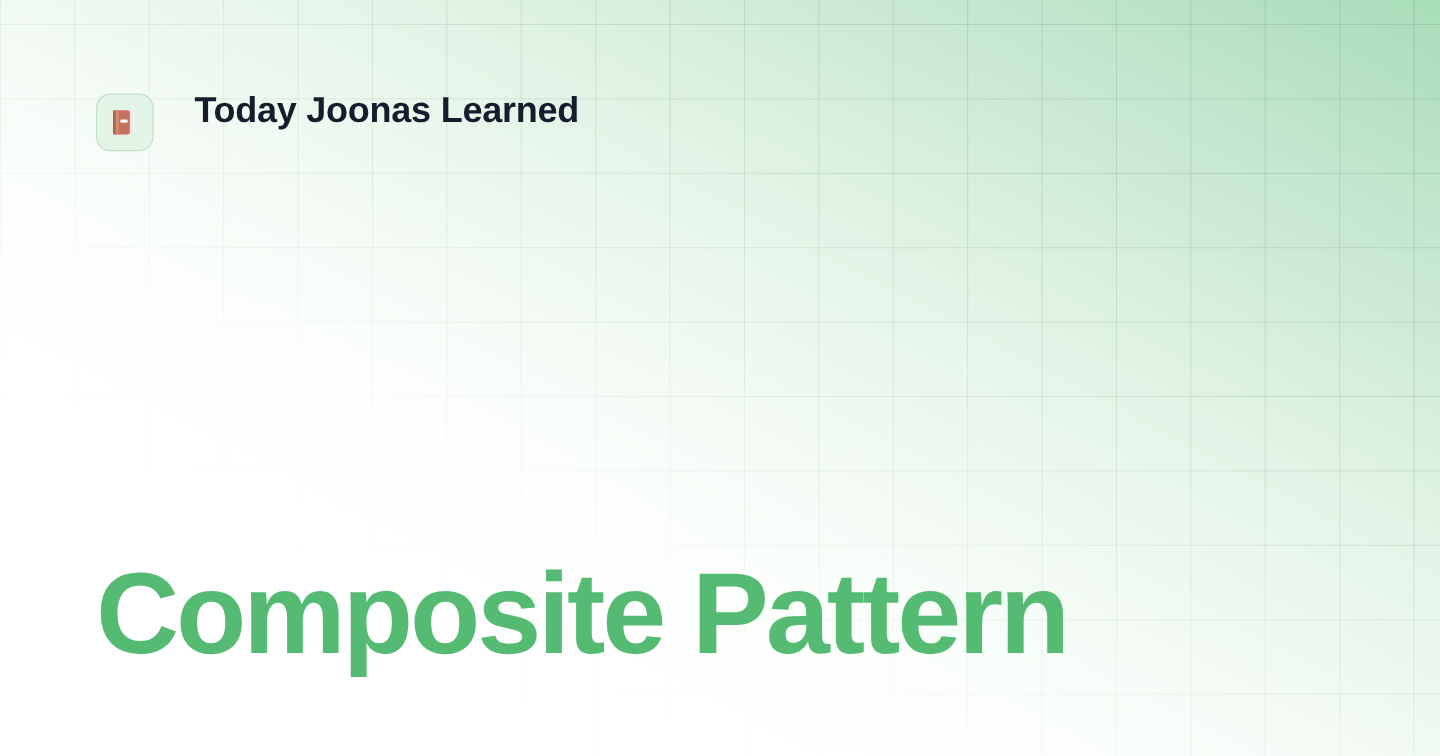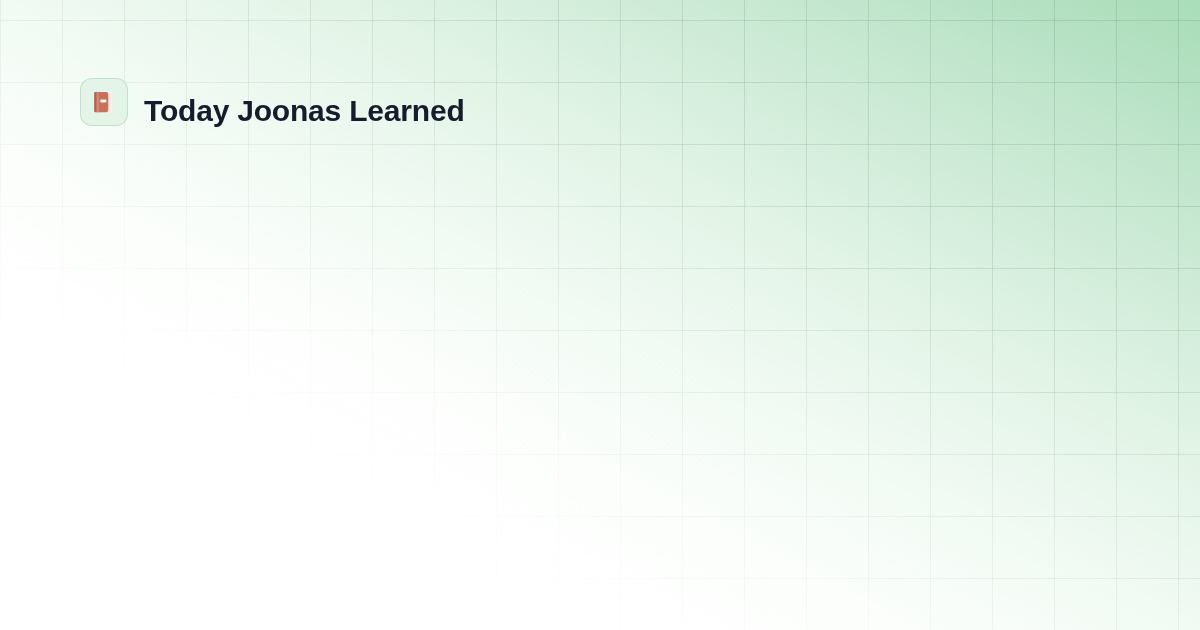--- a/index.html
+++ b/index.html
@@ -81,22 +81,22 @@
     width: 100%;
     height: 100%;
   }
 
   
   .brand {
     position: absolute;
     left: 80px;
     top: 78px;
     display: flex;
-    align-items: flex-end;
-    gap: 16px;
+    align-items: flex-start;
+    gap: 34px;
   }
 
   .brand-badge {
     width: 48px;
     height: 48px;
     border-radius: 12px;
     background: rgba(226,244,230,0.92);
     border: 1px solid rgba(168,212,180,0.60);
     display: flex;
     align-items: center;
@@ -156,15 +156,16 @@
             <path d="M6.6 5.2h1.4v21.6H6.6a1.1 1.1 0 0 1-1.1-1.1V6.3a1.1 1.1 0 0 1 1.1-1.1z" fill="#b3624e"></path>
 
             <rect x="12.0" y="13.4" width="6.6" height="3.0" rx="1.1" fill="#fdfbfa"></rect>
           </svg>
         </span>
       </div>
 
       <div class="brand-title">Today Joonas Learned</div>
     </div>
 
+    <h1 class="headline">Composite Pattern</h1>
 
   </div>
 </div>
 
 </body></html>

